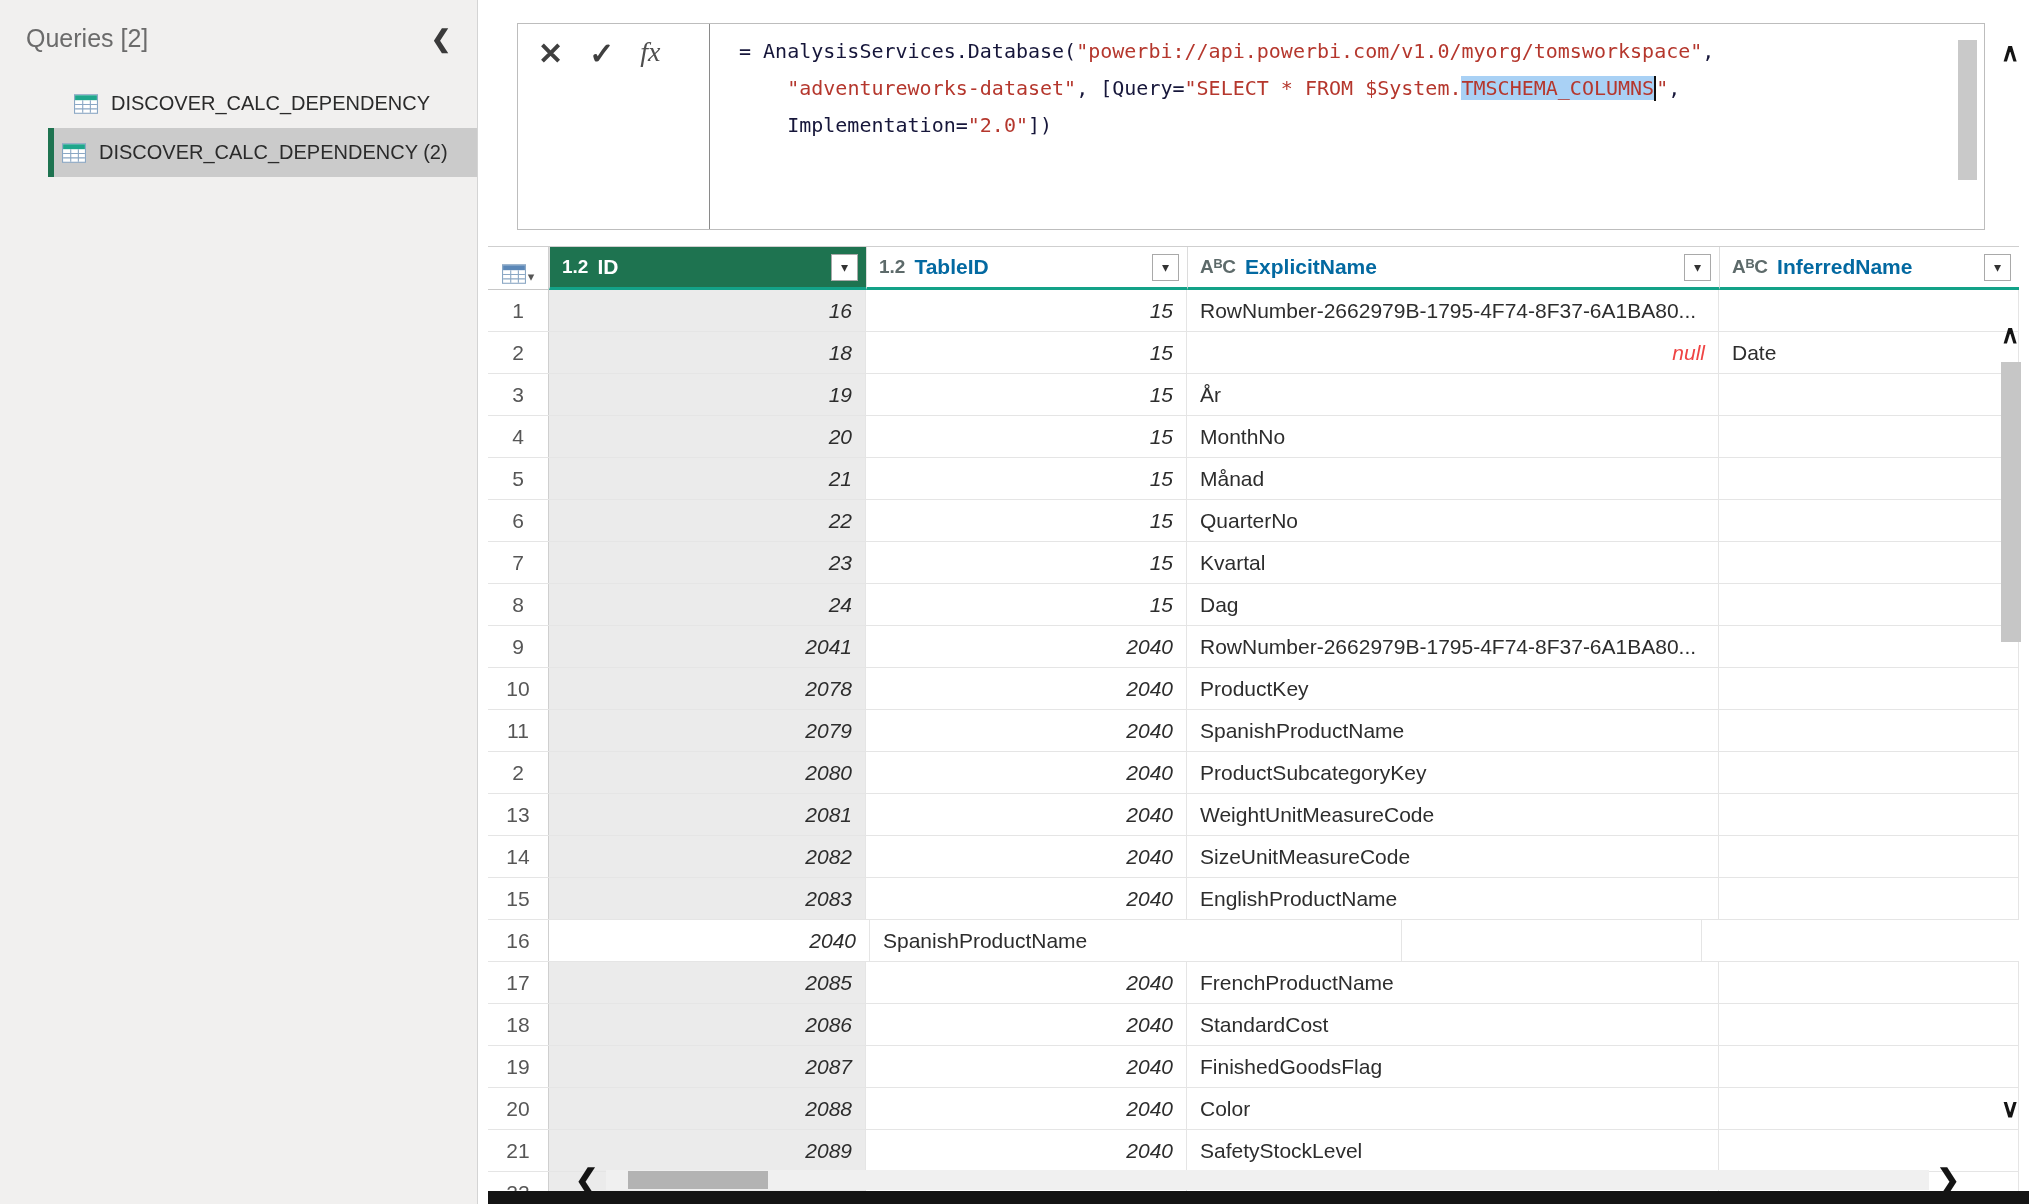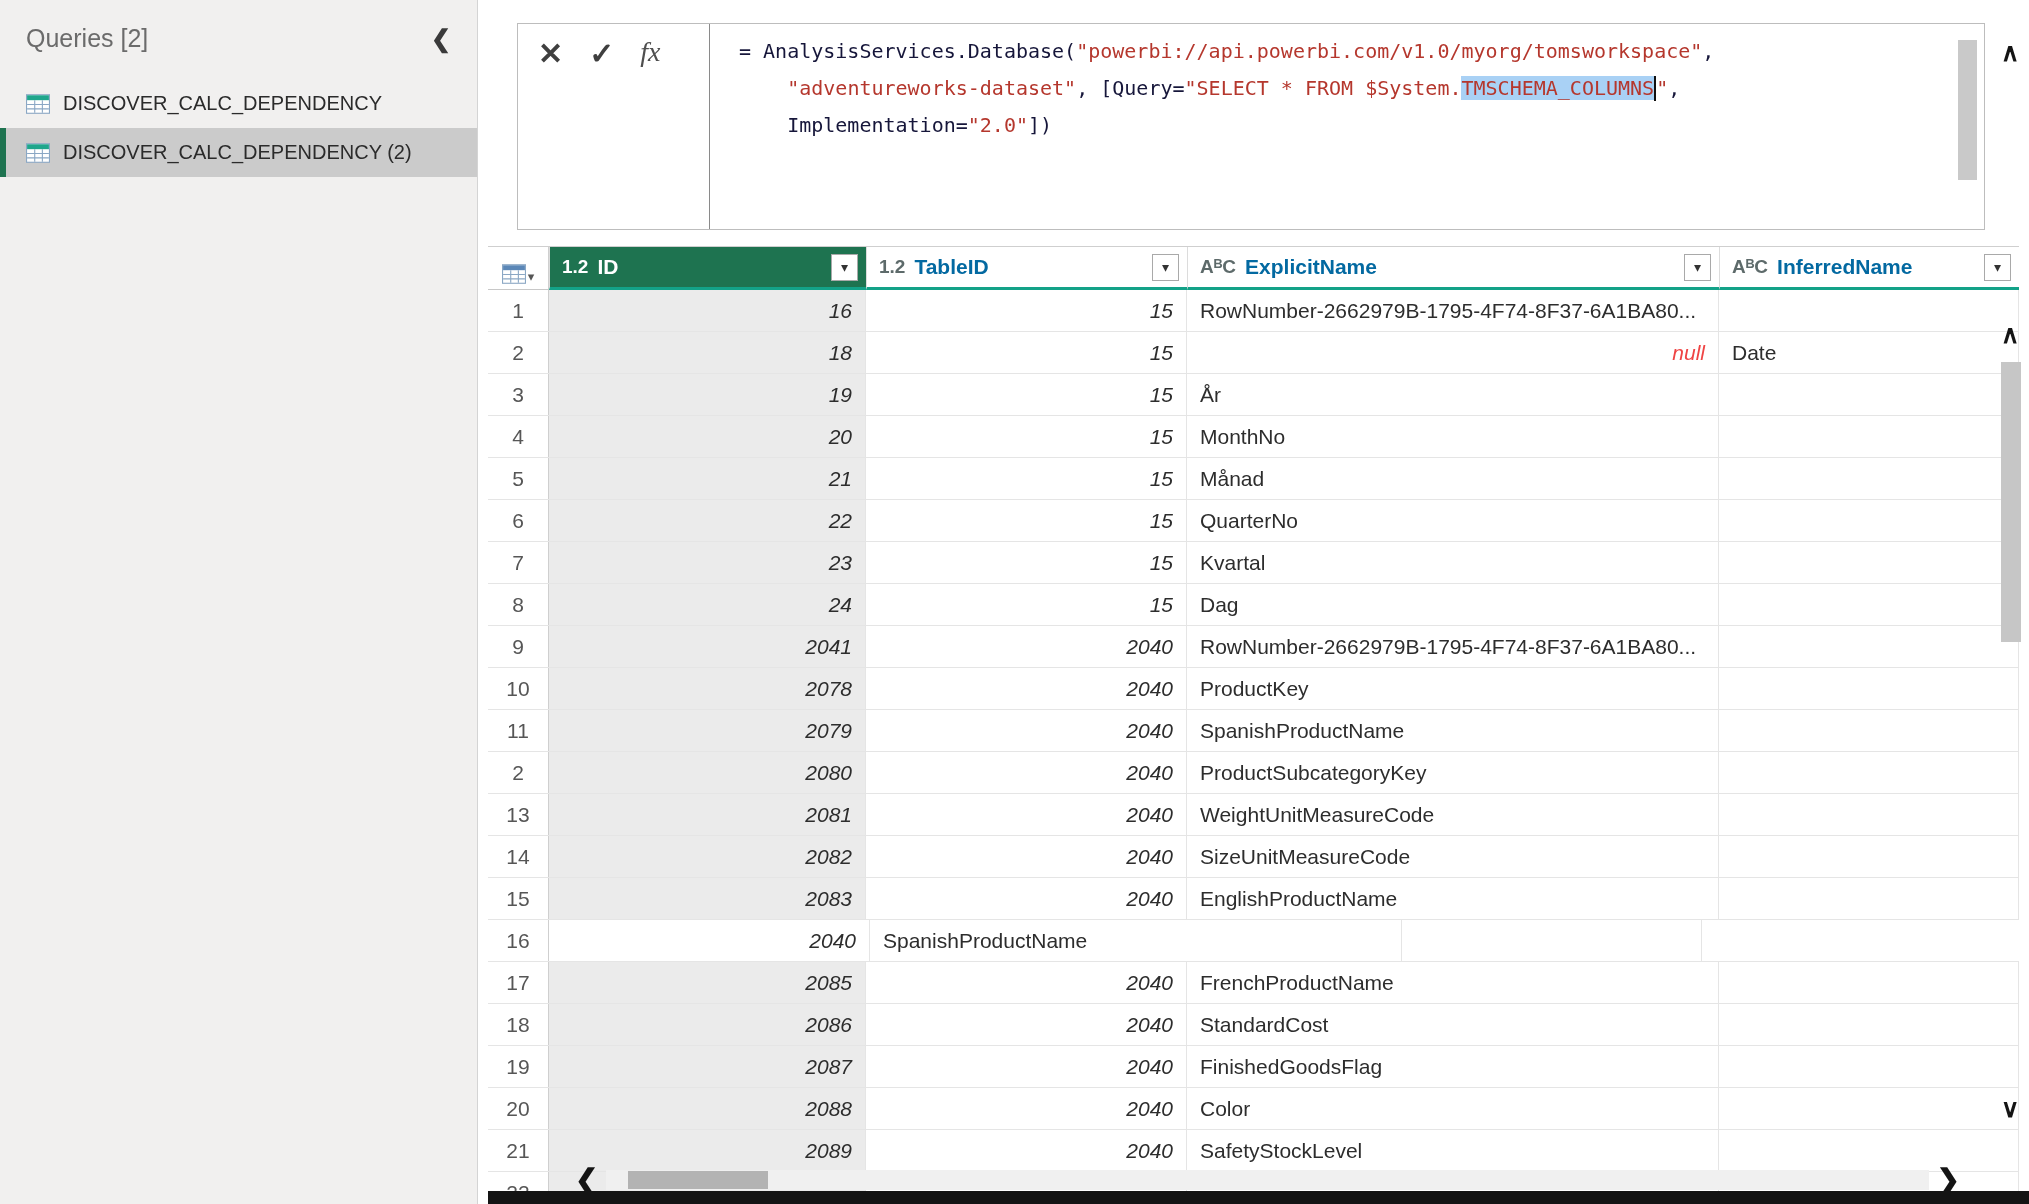--- a/index.html
+++ b/index.html
@@ -8,23 +8,23 @@
   .app { position:relative; width:2029px; height:1204px; overflow:hidden; background:#ffffff; }
 
   
   .sidebar { position:absolute; left:0; top:0; width:478px; height:1204px;
              background:var(--sidebar-bg); border-right:1px solid #d4d4d4; }
   .sidebar-header { display:flex; justify-content:space-between; align-items:center;
                     padding:24px 26px 26px 26px; }
   .sidebar-title { font-size:25px; color:#6b6b6b; }
   .collapse { font-size:24px; color:#3a3a3a; cursor:pointer; font-weight:bold; }
   .query-item { display:flex; align-items:center; gap:13px; height:49px;
-                padding-left:26px; font-size:20px; color:#2b2b2b; cursor:pointer; }
+                padding-left:26px; font-size:20px; color:#2b2b2b; cursor:pointer;margin-left:48px; }
   .query-item.selected { background:var(--selected-item-bg);
-                         border-left:6px solid var(--header-green); padding-left:20px; }
+                         border-left:6px solid var(--header-green); padding-left:8px; }
   .q-icon { display:inline-flex; width:24px; }
   .q-label { white-space:nowrap; }
 
   
   .formula-bar { position:absolute; left:517px; top:23px; width:1468px; height:207px;
                  background:#fff; border:1px solid #bdbdbd; display:flex; }
   .fb-buttons { width:192px; display:flex; align-items:flex-start; gap:26px;
                 padding:12px 0 0 20px; border-right:1px solid #8a8a8a; }
   .fb-x { font-size:30px; font-weight:700; color:#3f3f3f; cursor:pointer; }
   .fb-check { font-size:30px; font-weight:700; color:#3f3f3f; cursor:pointer; }

